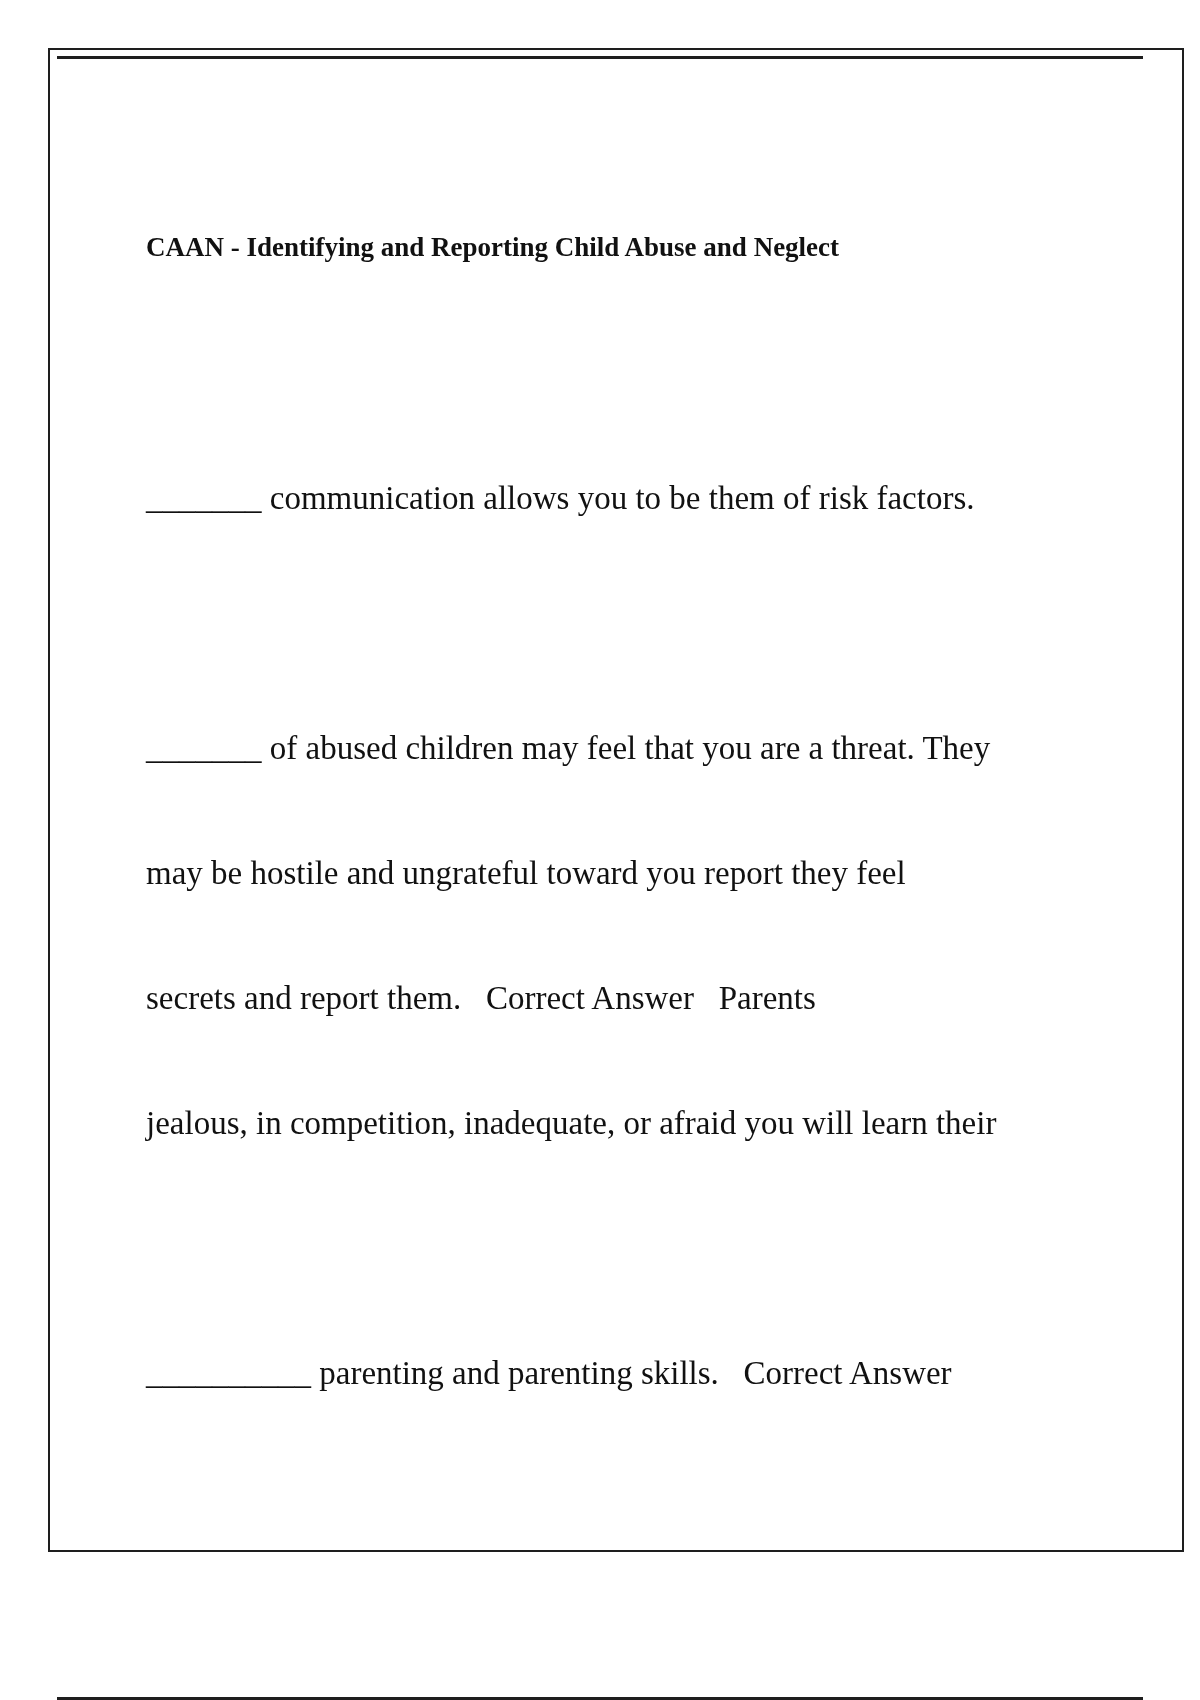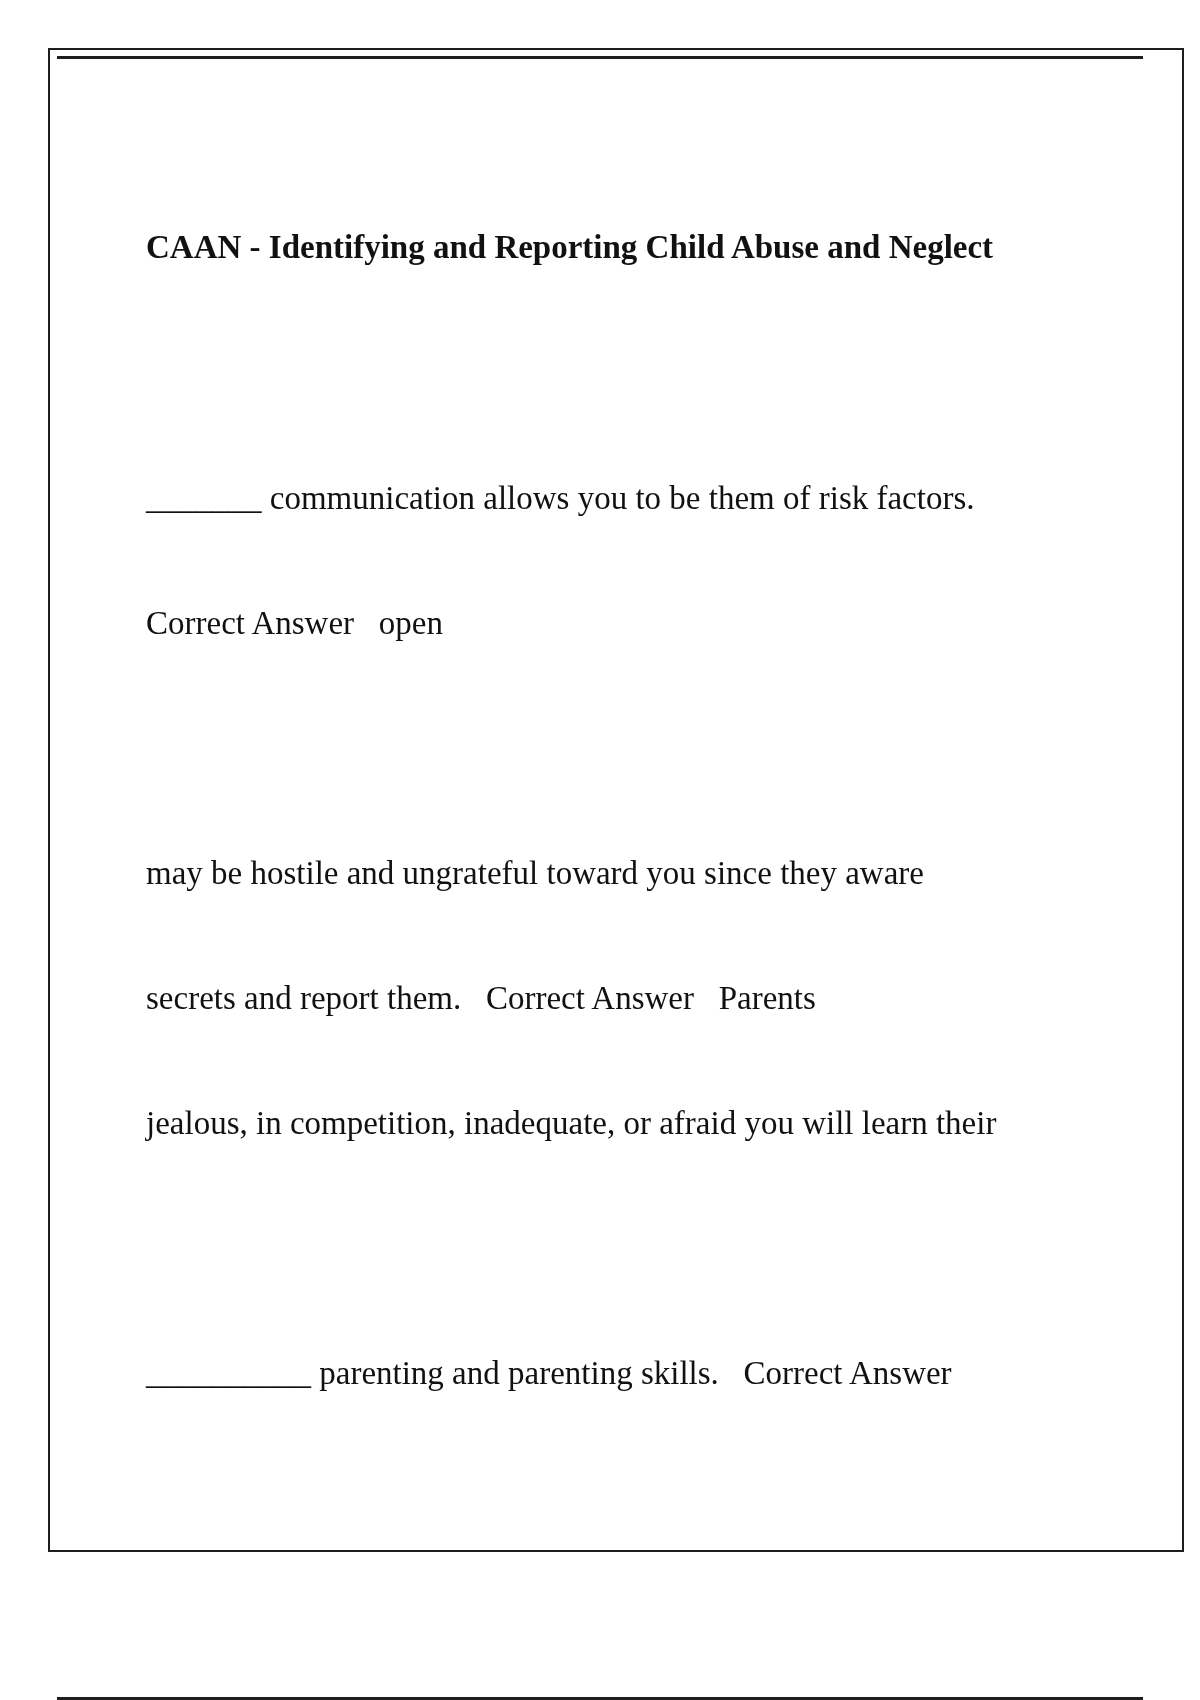--- a/index.html
+++ b/index.html
@@ -41,21 +41,21 @@
     background: #1e1e1e;
   }
   .content {
     position: absolute;
     left: 146px;
     top: 144px;
     width: 960px;
   }
   .title {
     font-weight: bold;
-    font-size: 33px;
+    font-size: 27px;
     line-height: 41.7px;
     margin: 0 0 41.7px 0;
     white-space: pre;
     transform-origin: 0 0;
   }
   .qa {
     font-size: 33px;
     line-height: 41.7px;
     margin: 0 0 41.7px 0;
     white-space: pre;
@@ -71,25 +71,25 @@
 <div class="page-frame"></div>
 <div class="top-rule"></div>
 
 <div class="content">
   <div class="title">
     <span class="line">CAAN - Identifying and Reporting Child Abuse and Neglect</span>
   </div>
 
   <div class="qa">
     <span class="line">_______ communication allows you to be them of risk factors.</span>
-    <span class="line">Correct Answer   open</span>
   </div>
 
   <div class="qa">
-    <span class="line">may be hostile and ungrateful toward you since they aware</span>
+    <span class="line">_______ of abused children may feel that you are a threat. They</span>
+    <span class="line">may be hostile and ungrateful toward you report they feel</span>
     <span class="line">secrets and report them.   Correct Answer   Parents</span>
     <span class="line">jealous, in competition, inadequate, or afraid you will learn their</span>
   </div>
 
   <div class="qa">
     <span class="line">__________ parenting and parenting skills.   Correct Answer</span>
     
   </div>
 
 </div>

